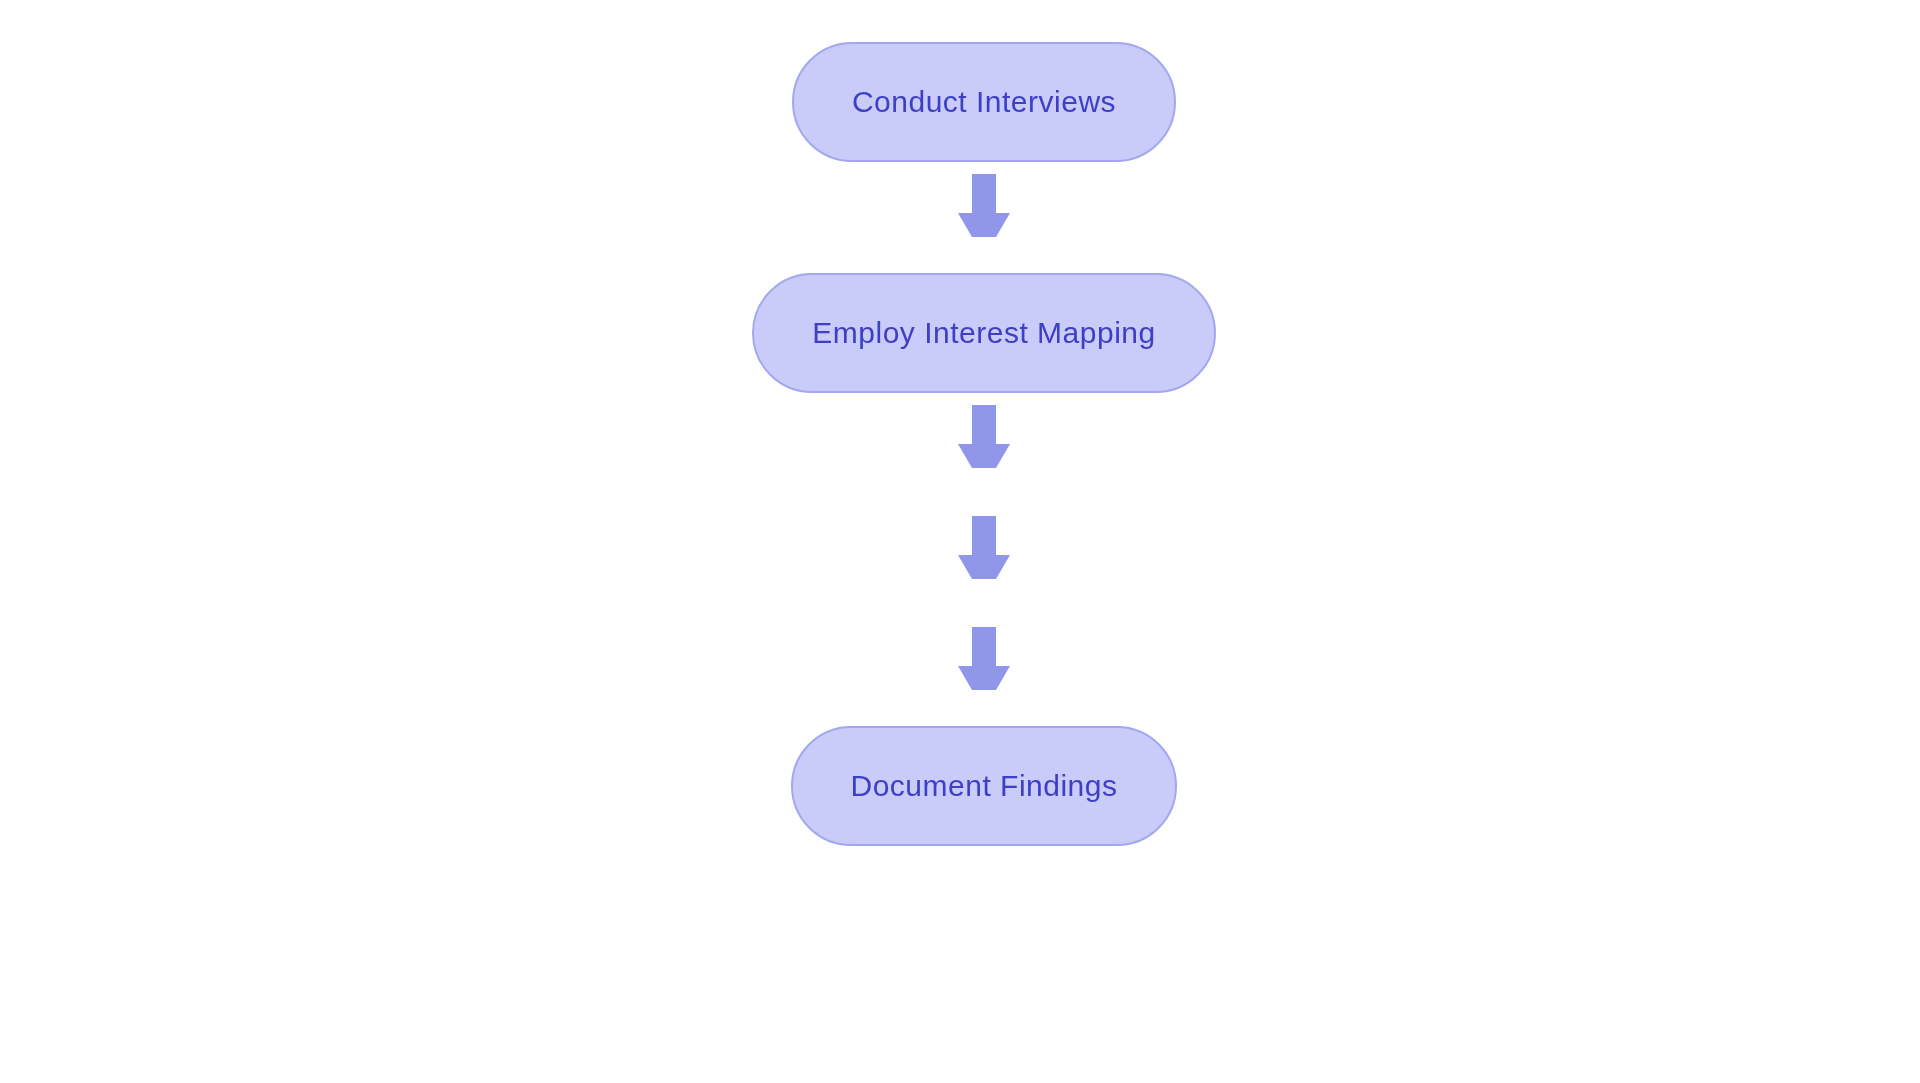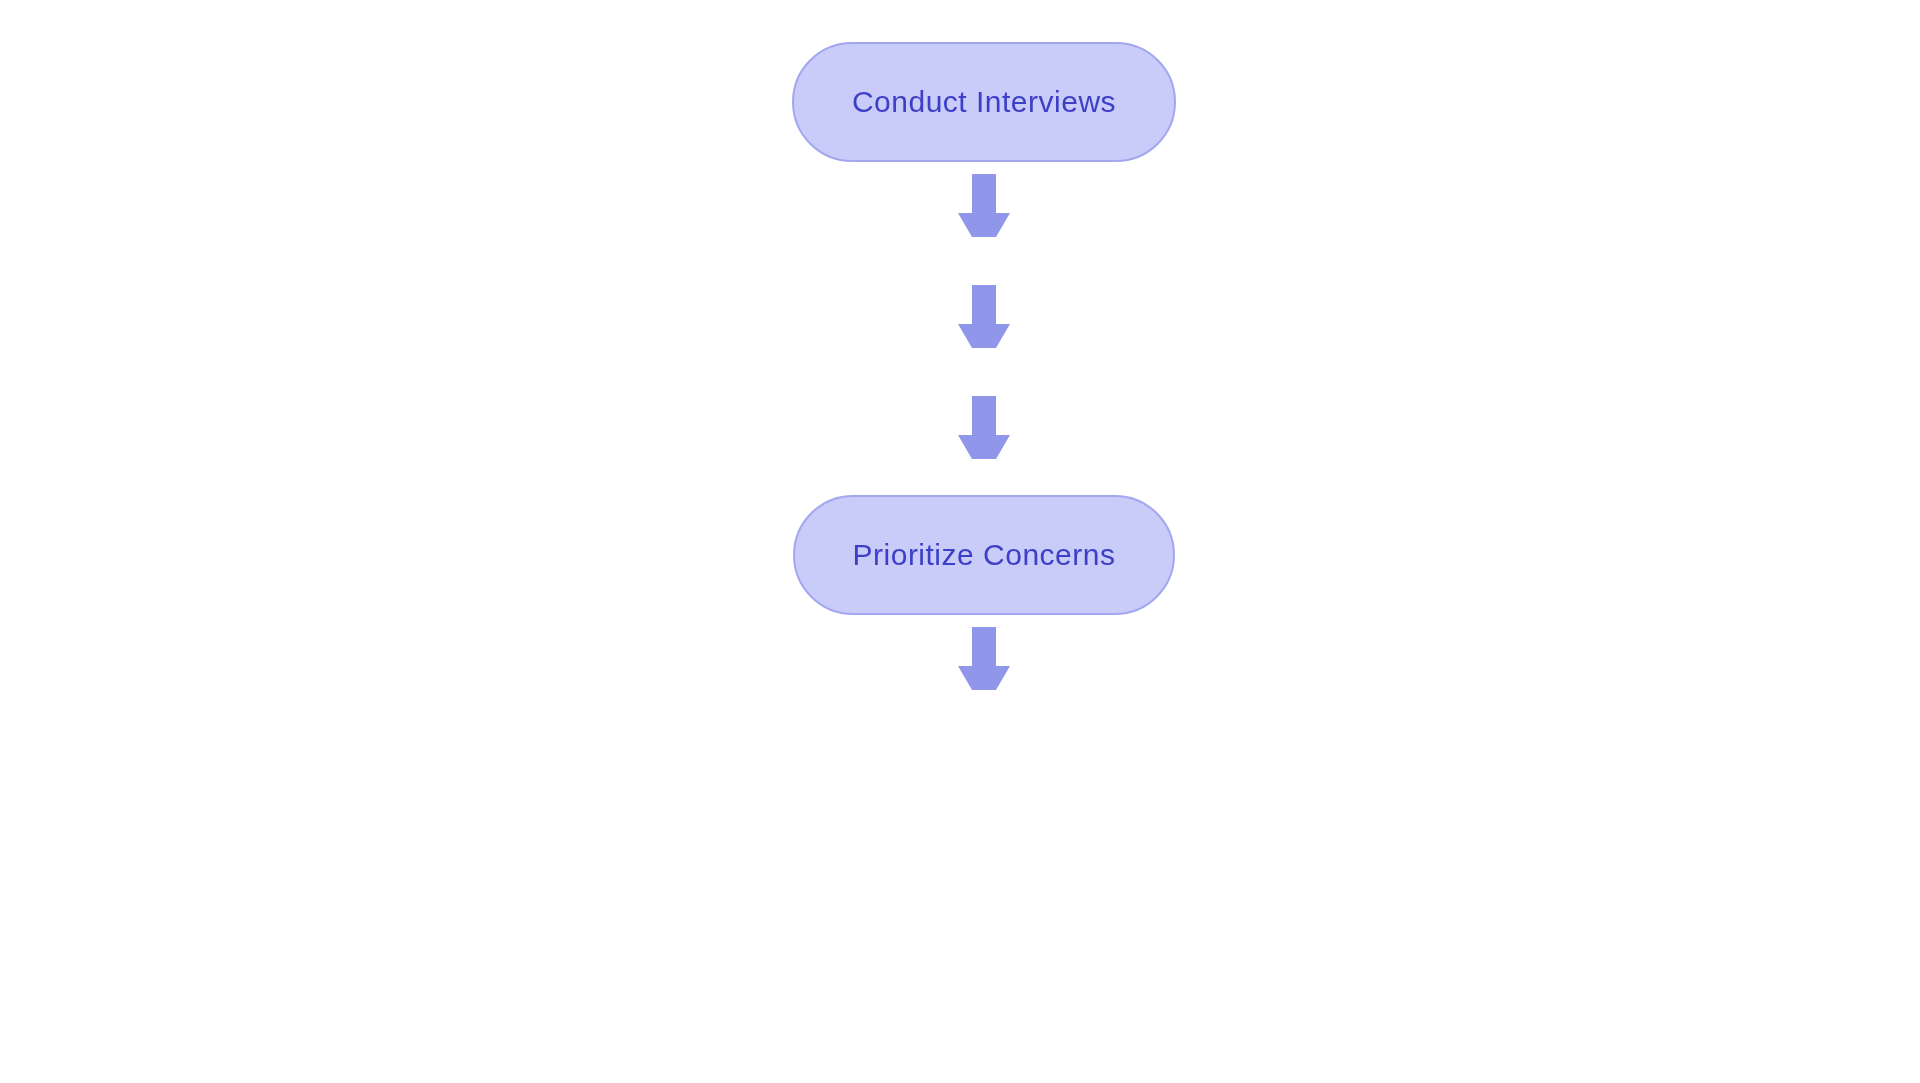--- a/index.html
+++ b/index.html
@@ -76,35 +76,38 @@
 
   <div class="flow-node node-0">
     <span>Conduct Interviews</span>
   </div>
 
   <div class="flow-arrow">
     <div class="arrow-line"></div>
     <div class="arrow-head"></div>
   </div>
 
+  <div class="flow-node node-1">
+    <span>Employ Interest Mapping</span>
+  </div>
 
   <div class="flow-arrow">
     <div class="arrow-line"></div>
     <div class="arrow-head"></div>
   </div>
 
 
   <div class="flow-arrow">
     <div class="arrow-line"></div>
     <div class="arrow-head"></div>
   </div>
 
-  <div class="flow-node node-3">
-    <span>Prioritize Concerns</span>
-  </div>
 
   <div class="flow-arrow">
     <div class="arrow-line"></div>
     <div class="arrow-head"></div>
   </div>
 
+  <div class="flow-node node-4">
+    <span>Document Findings</span>
+  </div>
 
 </div>
 
 </body></html>

